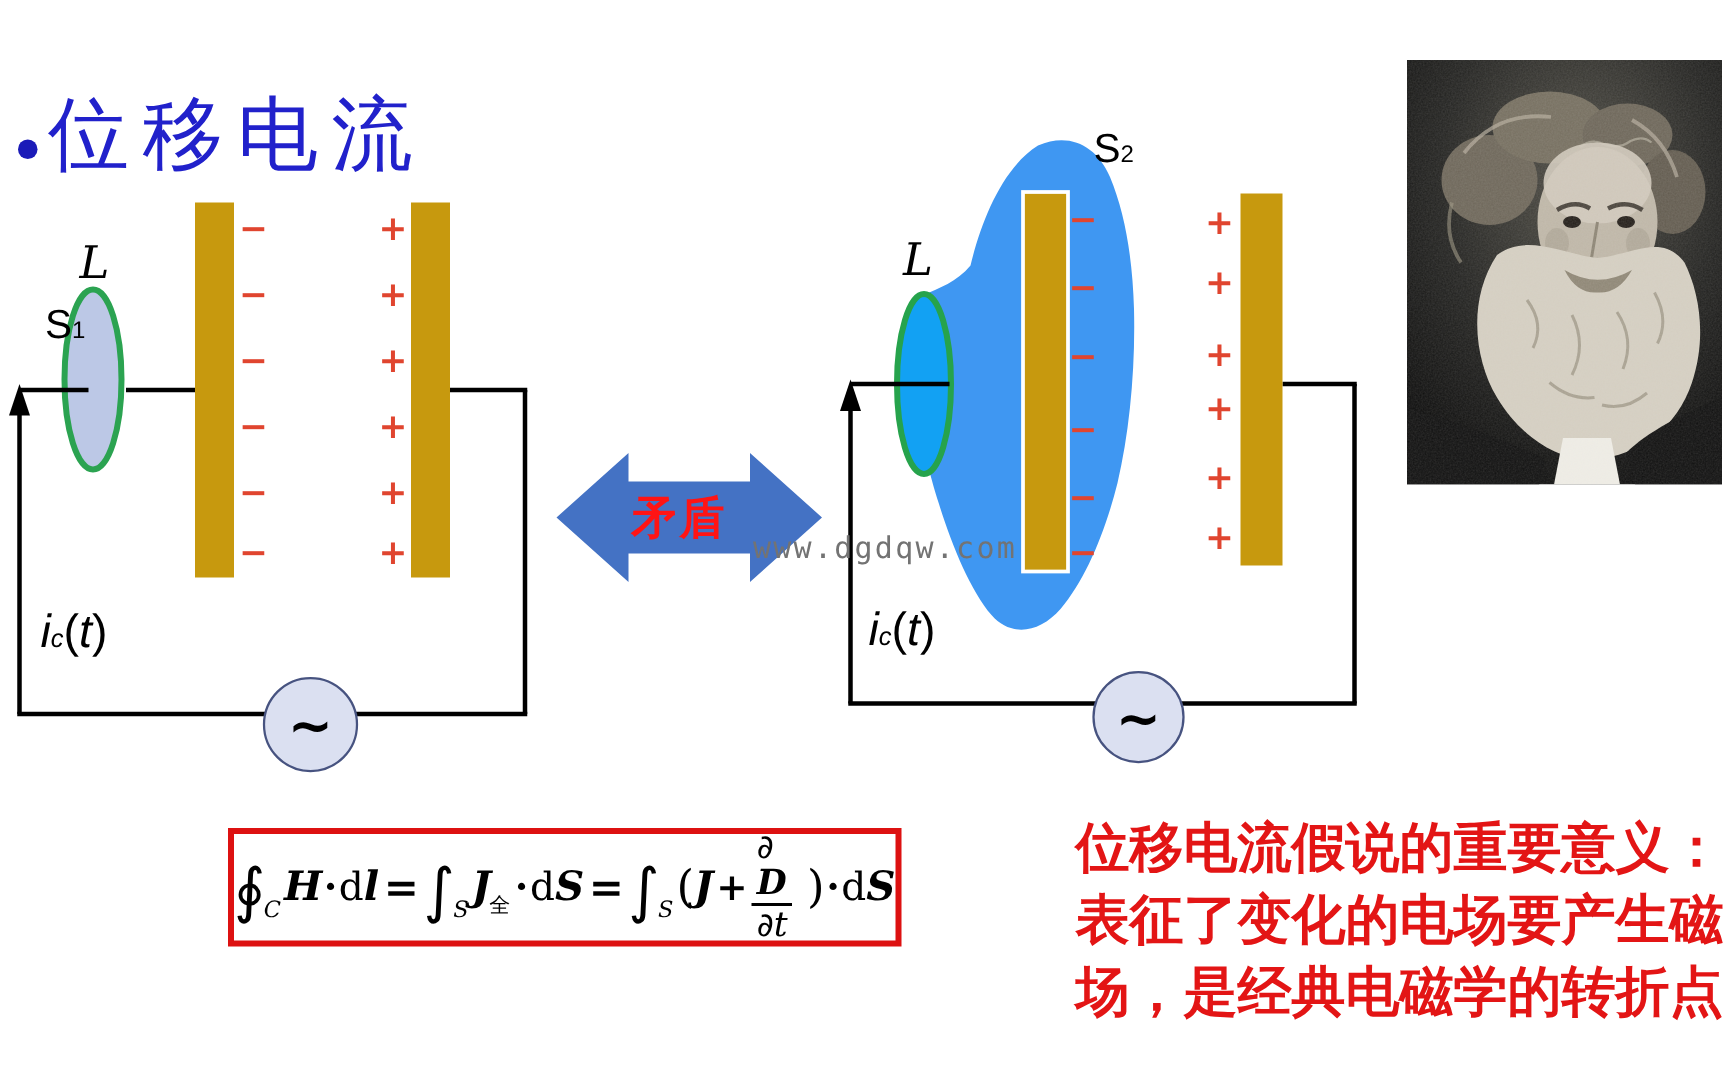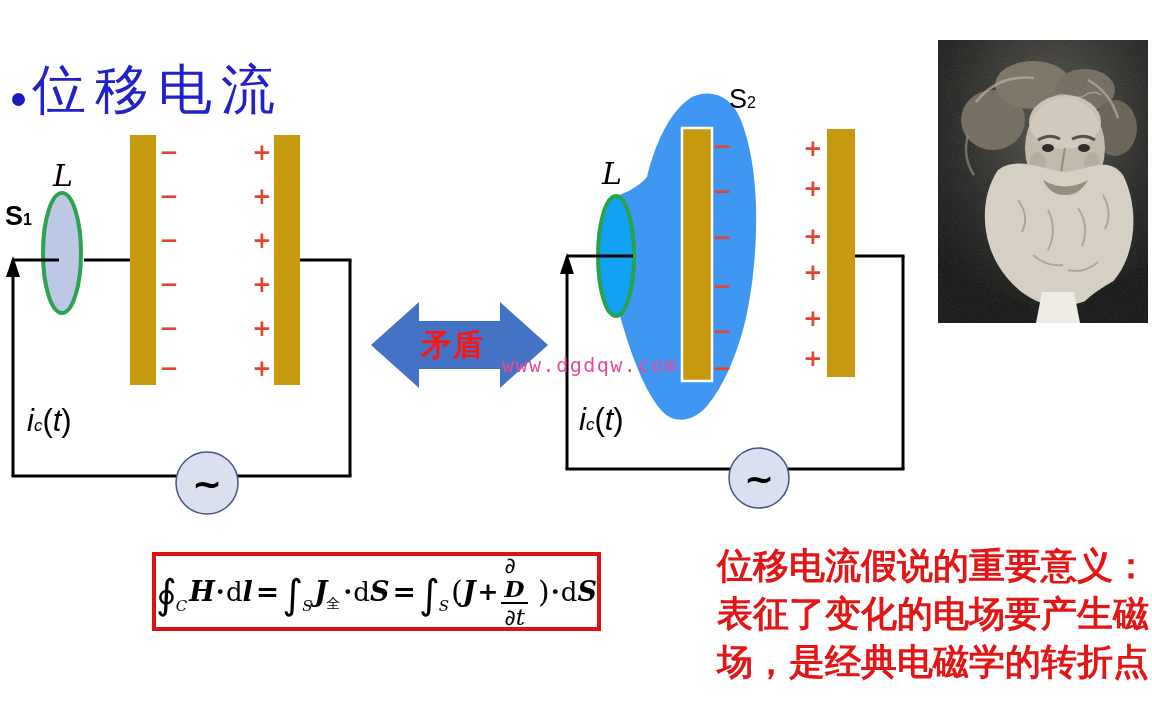--- a/index.html
+++ b/index.html
@@ -13,29 +13,29 @@
   #page-title{left:32px;top:54px;font-size:54px;font-weight:normal;color:#2121CB;
     letter-spacing:9px;font-family:"DejaVu Sans",sans-serif;white-space:nowrap;}
   
   .lbl{color:#000;white-space:nowrap;}
   .surf{font-size:27px;font-family:"Liberation Sans",sans-serif;}
   .surf .sub{font-size:16px;}
   .loopL{font-size:30px;font-style:italic;font-family:"DejaVu Serif",serif;}
   .cur{font-size:31px;font-family:Liberation Sans, sans-serif;}
   .cur i{font-style:italic;}
   .cur .sub{font-size:17px;font-style:italic;}
-  #s1-label{left:5px;top:201px;font-weight:bold;}
+  #s1-label{left:30px;top:201px;}
   #l-left-label{left:53px;top:158px;}
   #ic-left{left:27px;top:403px;}
   #l-right-label{left:602px;top:156px;}
   #s2-label{left:729px;top:84px;}
   #ic-right{left:579px;top:402px;}
   
   #maodun{left:421px;top:325px;font-size:30px;font-weight:bold;color:#FF1414;letter-spacing:2px;text-align:center;}
-  #watermark{left:502px;top:353px;font-size:20px;color:#ec4899;letter-spacing:1.5px;
+  #watermark{left:502px;top:353px;font-size:20px;color:#737373;letter-spacing:1.5px;
     font-family:"DejaVu Sans Mono",monospace;}
   
   #formula-box{left:152px;top:552px;width:441px;height:71px;border:4px solid #DD1111;
     background:#fff;display:flex;align-items:center;justify-content:center;
     font-family:"DejaVu Serif",serif;color:#000;}
   #formula-box span{display:inline-block;}
   .fint{font-size:40px;font-family:"DejaVu Sans",sans-serif;line-height:.9;transform:translateY(2px);}
   .fsub{font-size:15px;transform:translateY(14px);margin:0 2px 0 -1px;}
   .fital{font-style:italic;font-family:"DejaVu Serif",serif;}
   .fcjk{font-family:"DejaVu Sans",sans-serif;font-size:14px;transform:translateY(12px);}

